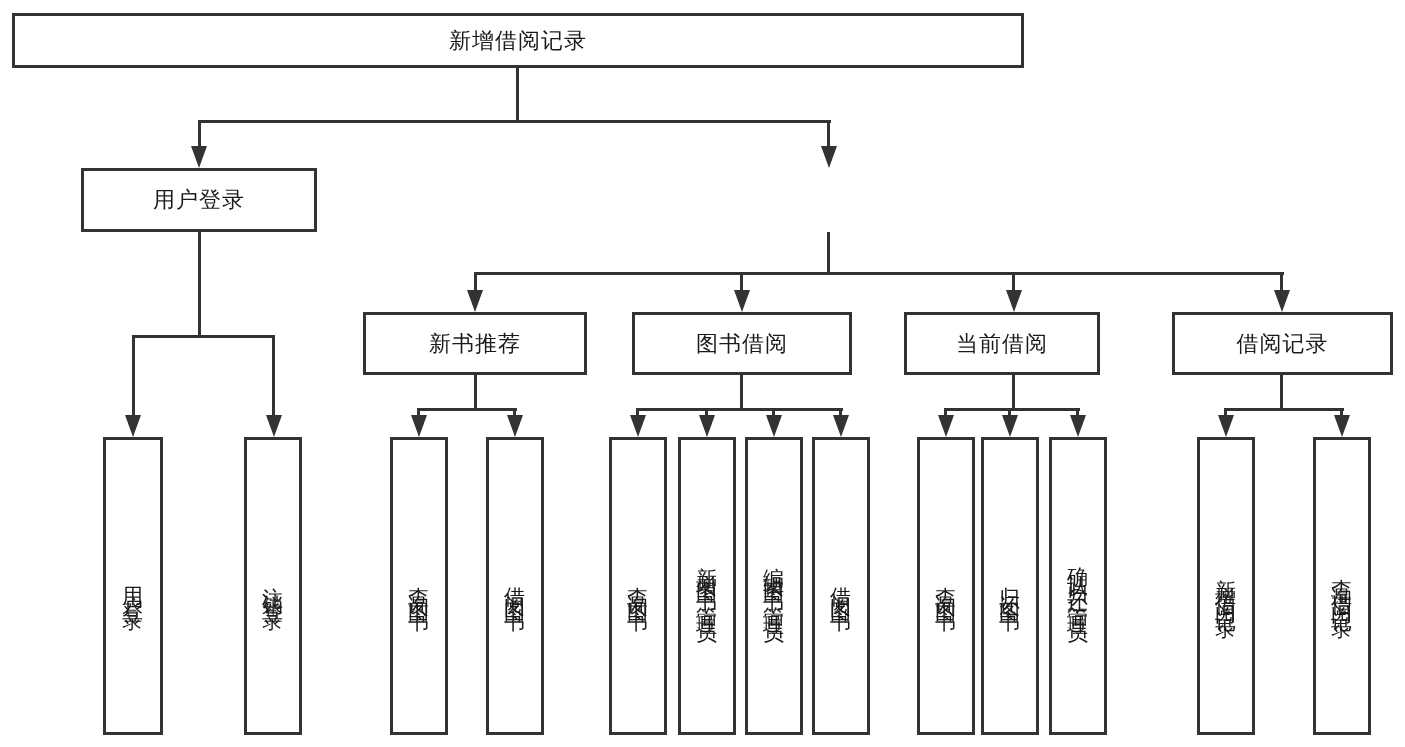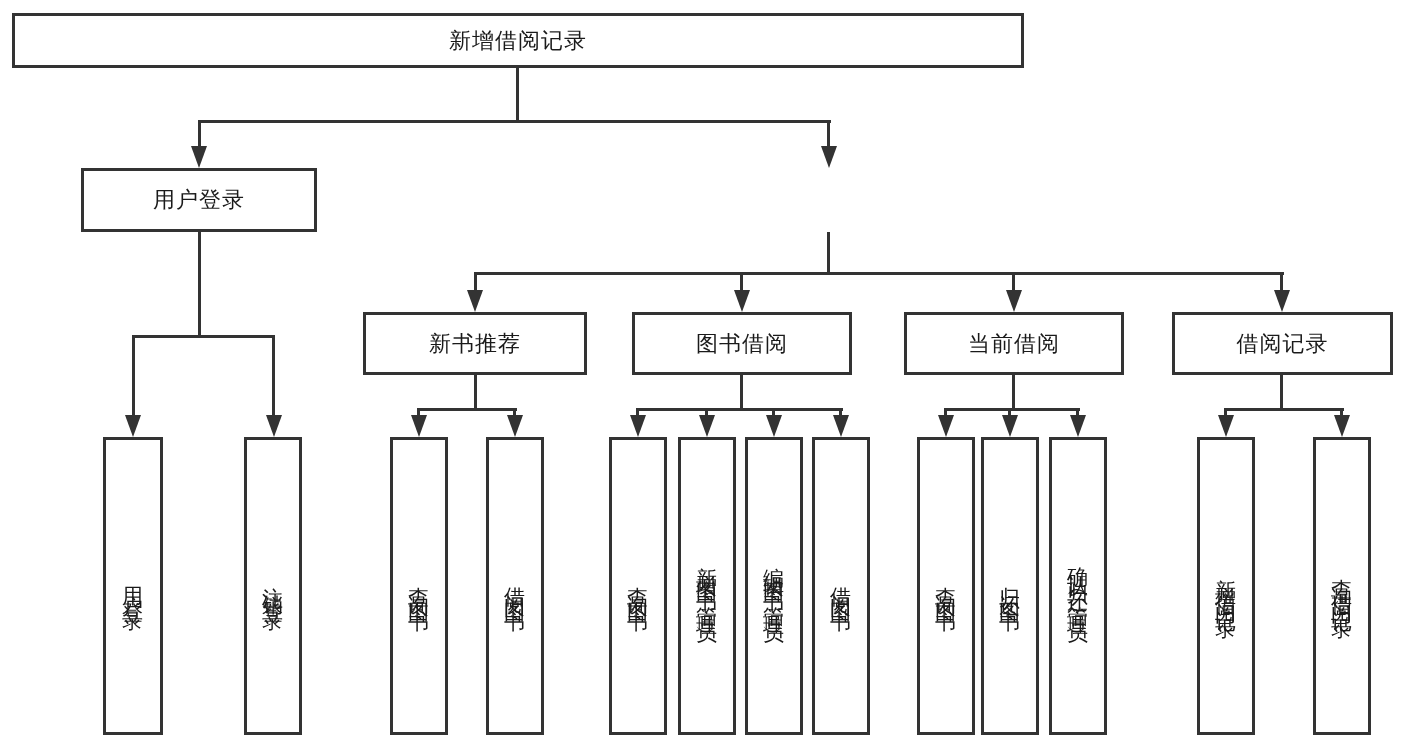--- a/index.html
+++ b/index.html
@@ -96,21 +96,21 @@
   <div class="arrow" style="left:734px; top:290px;"></div>
   <div class="arrow" style="left:1006px; top:290px;"></div>
   <div class="arrow" style="left:1274px; top:290px;"></div>
 
   <div class="node hnode" style="left:363px; top:312px; width:224px; height:63px;">
     <span>新书推荐</span>
   </div>
   <div class="node hnode" style="left:632px; top:312px; width:220px; height:63px;">
     <span>图书借阅</span>
   </div>
-  <div class="node hnode" style="left:904px; top:312px; width:220px; height:63px;">
+  <div class="node hnode" style="left:904px; top:312px; width:196px; height:63px;">
     <span>当前借阅</span>
   </div>
   <div class="node hnode" style="left:1172px; top:312px; width:221px; height:63px;">
     <span>借阅记录</span>
   </div>
 
   <div class="vline" style="left:474px; top:375px; width:3px; height:33px;"></div>
   <div class="hline" style="left:418px; top:408px; width:99px; height:3px;"></div>
   <div class="vline" style="left:417px; top:408px; width:3px; height:9px;"></div>
   <div class="vline" style="left:513px; top:408px; width:3px; height:9px;"></div>

